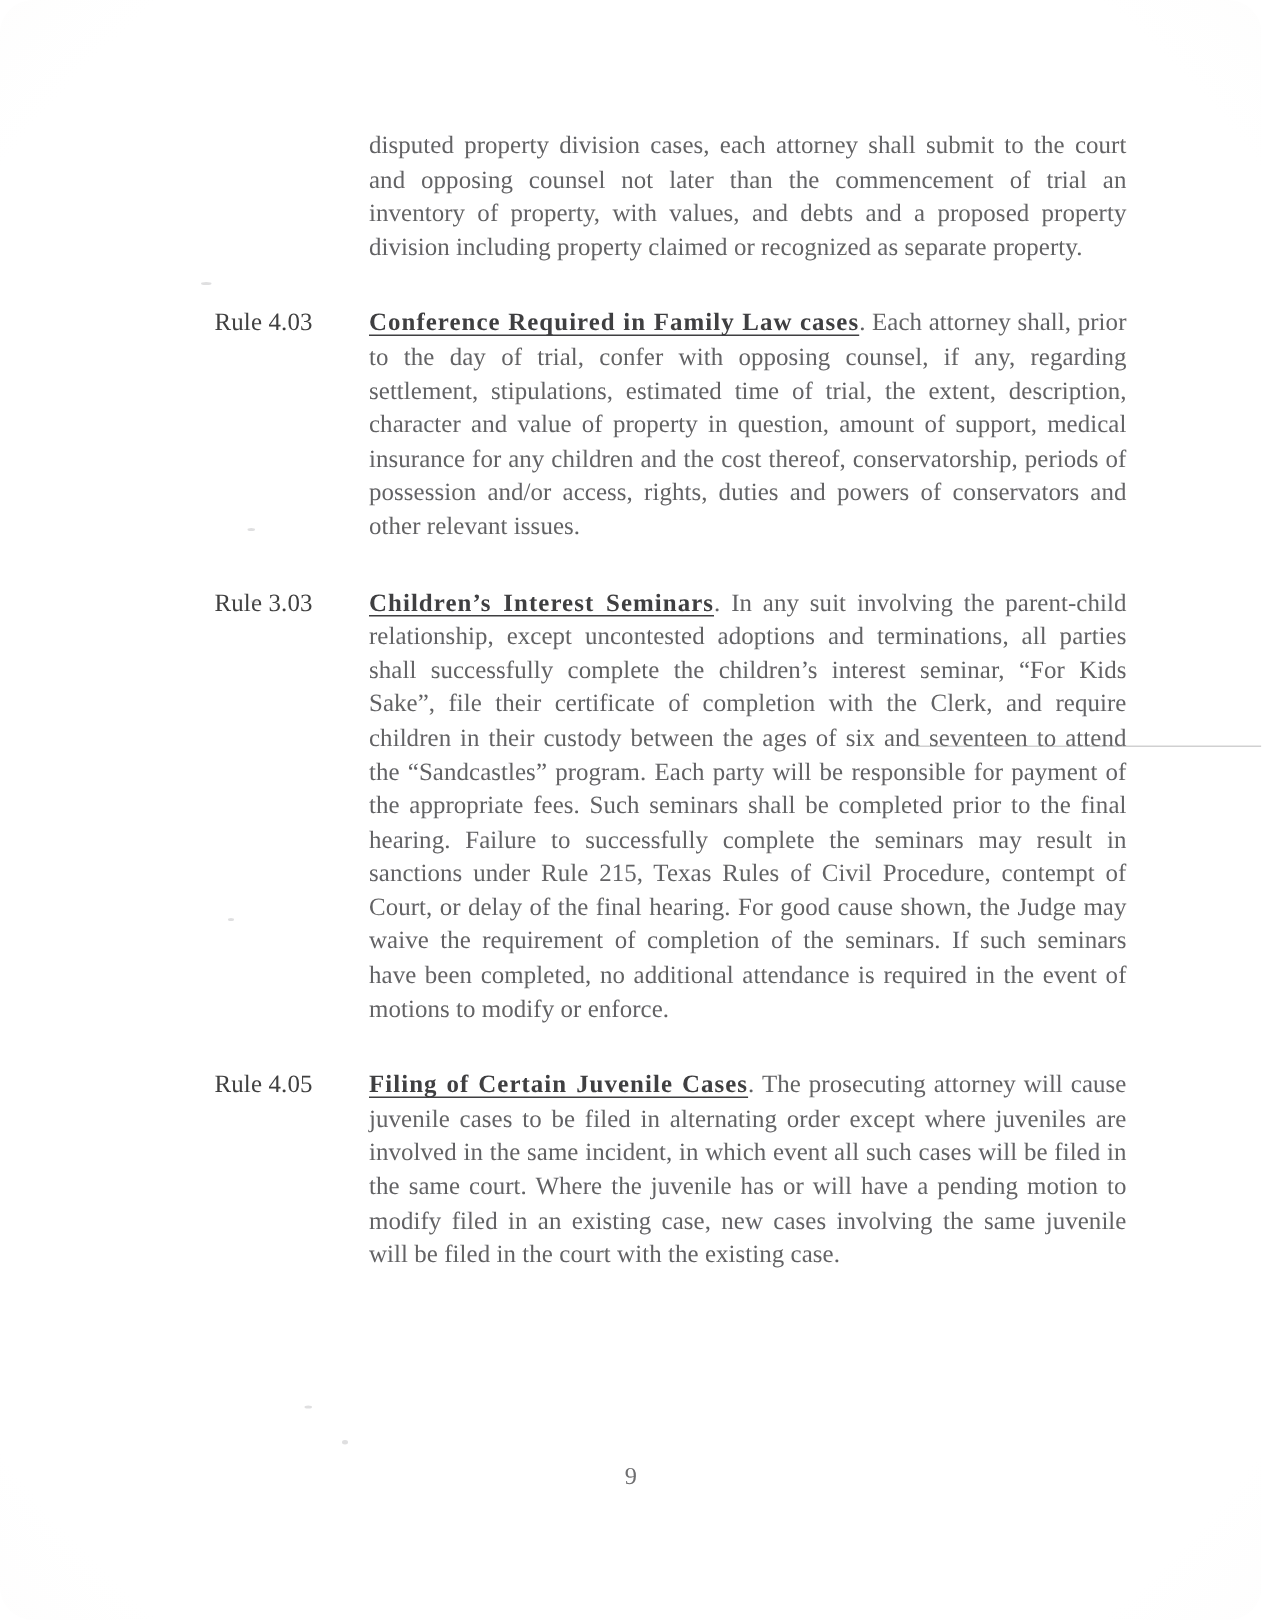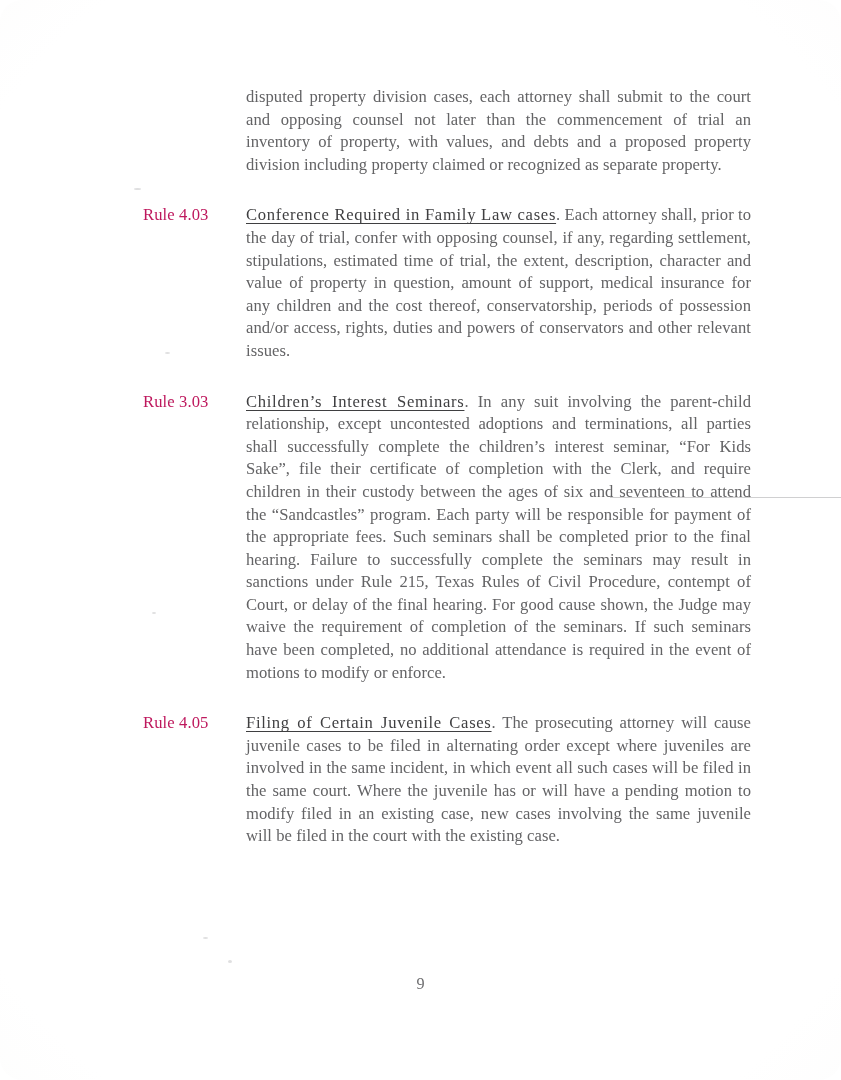--- a/index.html
+++ b/index.html
@@ -43,38 +43,38 @@
     align-items: flex-start;
     margin-bottom: 28px;
   }
   .rule-block:last-of-type { margin-bottom: 4px; }
 
   .rule-label {
     flex: 0 0 103px;
     width: 103px;
     font-size: 16.6px;
     line-height: 22.6px;
-    color: #be185d;
+    color: #404040;
     white-space: nowrap;
     letter-spacing: 0.1px;
   }
 
   .rule-body {
     flex: 1 1 auto;
     font-size: 16.6px;
     line-height: 22.6px;
     color: #636365;
     text-align: justify;
     text-justify: inter-word;
     letter-spacing: 0.05px;
     -webkit-font-smoothing: antialiased;
   }
 
   .rule-body .heading {
-    font-weight: normal;
+    font-weight: bold;
     color: #3f3f41;
     text-decoration: underline;
     text-underline-offset: 2.5px;
     text-decoration-thickness: 1.1px;
     letter-spacing: 0.7px;
   }
   .rule-body .after-heading { }
 
   .continuation .rule-body { }
 

